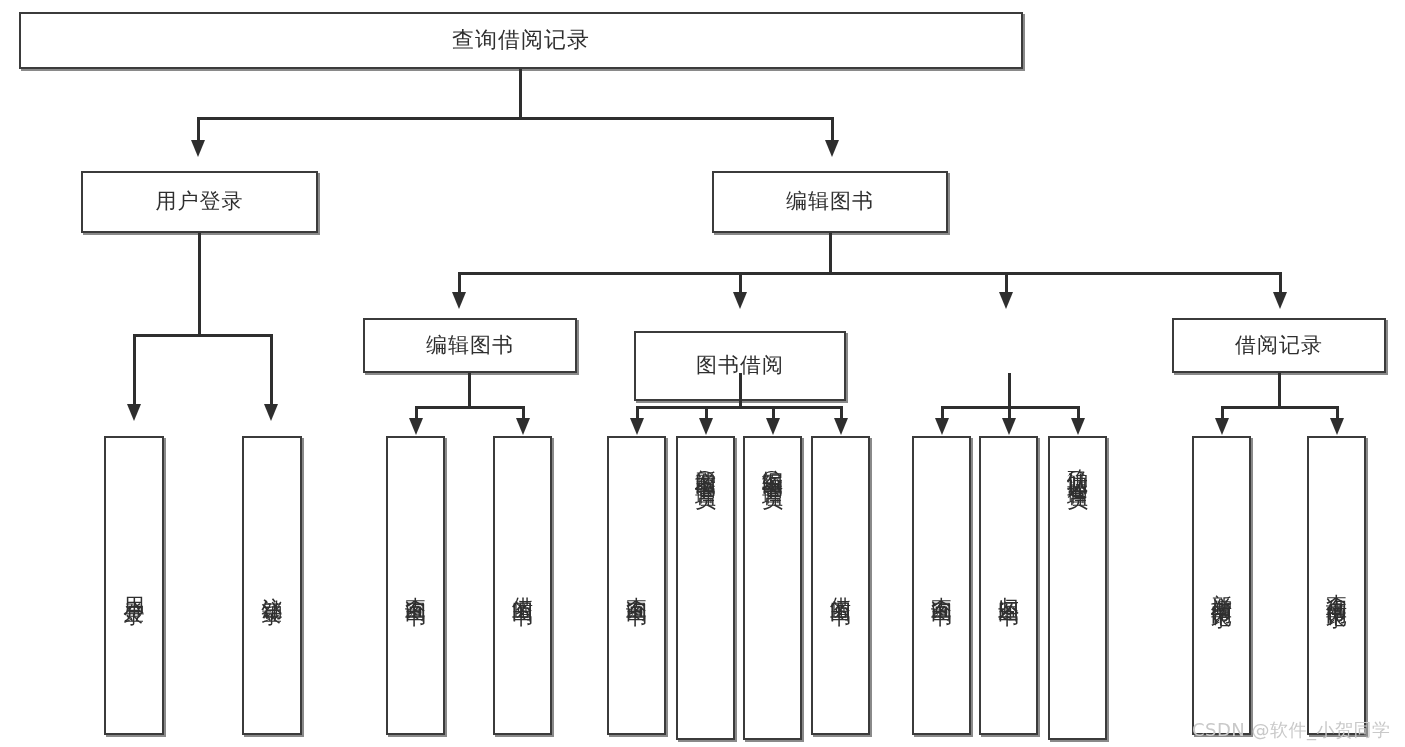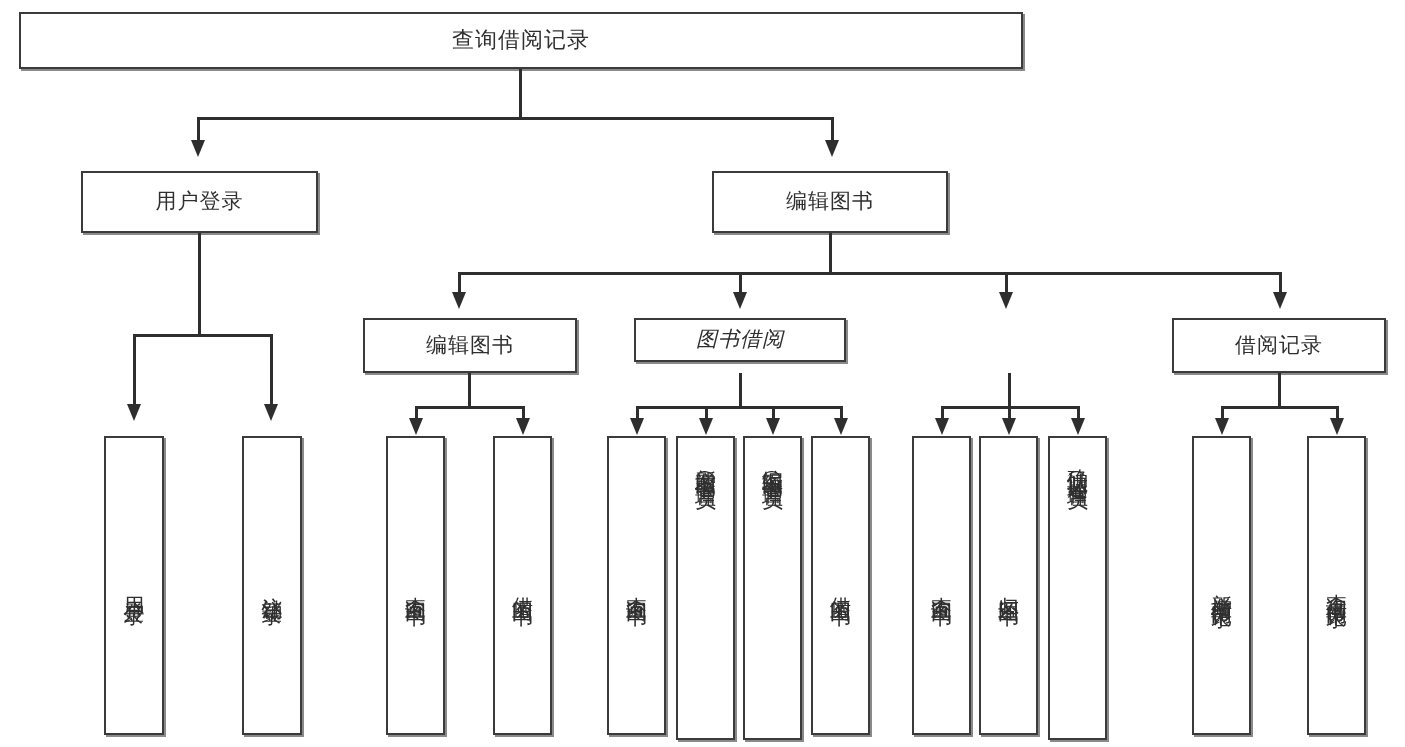--- a/index.html
+++ b/index.html
@@ -117,21 +117,21 @@
 
   <div class="vline" style="left:1005px;top:272px;width:3px;height:22px;"></div>
   <div class="arrow" style="left:999px;top:292px;"></div>
 
   <div class="vline" style="left:1279px;top:272px;width:3px;height:22px;"></div>
   <div class="arrow" style="left:1273px;top:292px;"></div>
 
   <div class="node horiz" style="left:363px;top:318px;width:214px;height:55px;">
     <span>编辑图书</span>
   </div>
-  <div class="node horiz" style="left:634px;top:318px;width:212px;height:44px;font-style:italic;">
+  <div class="node horiz" style="left:634px;top:331px;width:212px;height:70px;">
     <span>图书借阅</span>
   </div>
   <div class="node horiz" style="left:1172px;top:318px;width:214px;height:55px;">
     <span>借阅记录</span>
   </div>
 
   <div class="vline" style="left:468px;top:373px;width:3px;height:35px;"></div>
   <div class="hline" style="left:415px;top:406px;width:110px;height:3px;"></div>
   <div class="vline" style="left:415px;top:406px;width:3px;height:14px;"></div>
   <div class="arrow" style="left:409px;top:418px;"></div>
@@ -202,14 +202,15 @@
     <span>确认归还（管理员）</span>
   </div>
 
   <div class="node vert mid" style="left:1192px;top:436px;width:59px;height:299px;">
     <span>新增借阅记录</span>
   </div>
   <div class="node vert mid" style="left:1307px;top:436px;width:59px;height:299px;">
     <span>查询借阅记录</span>
   </div>
 
+  <div id="watermark" style="left:1192px;top:718px;">CSDN @软件_小贺同学</div>
 
 </div>
 
 </body></html>

